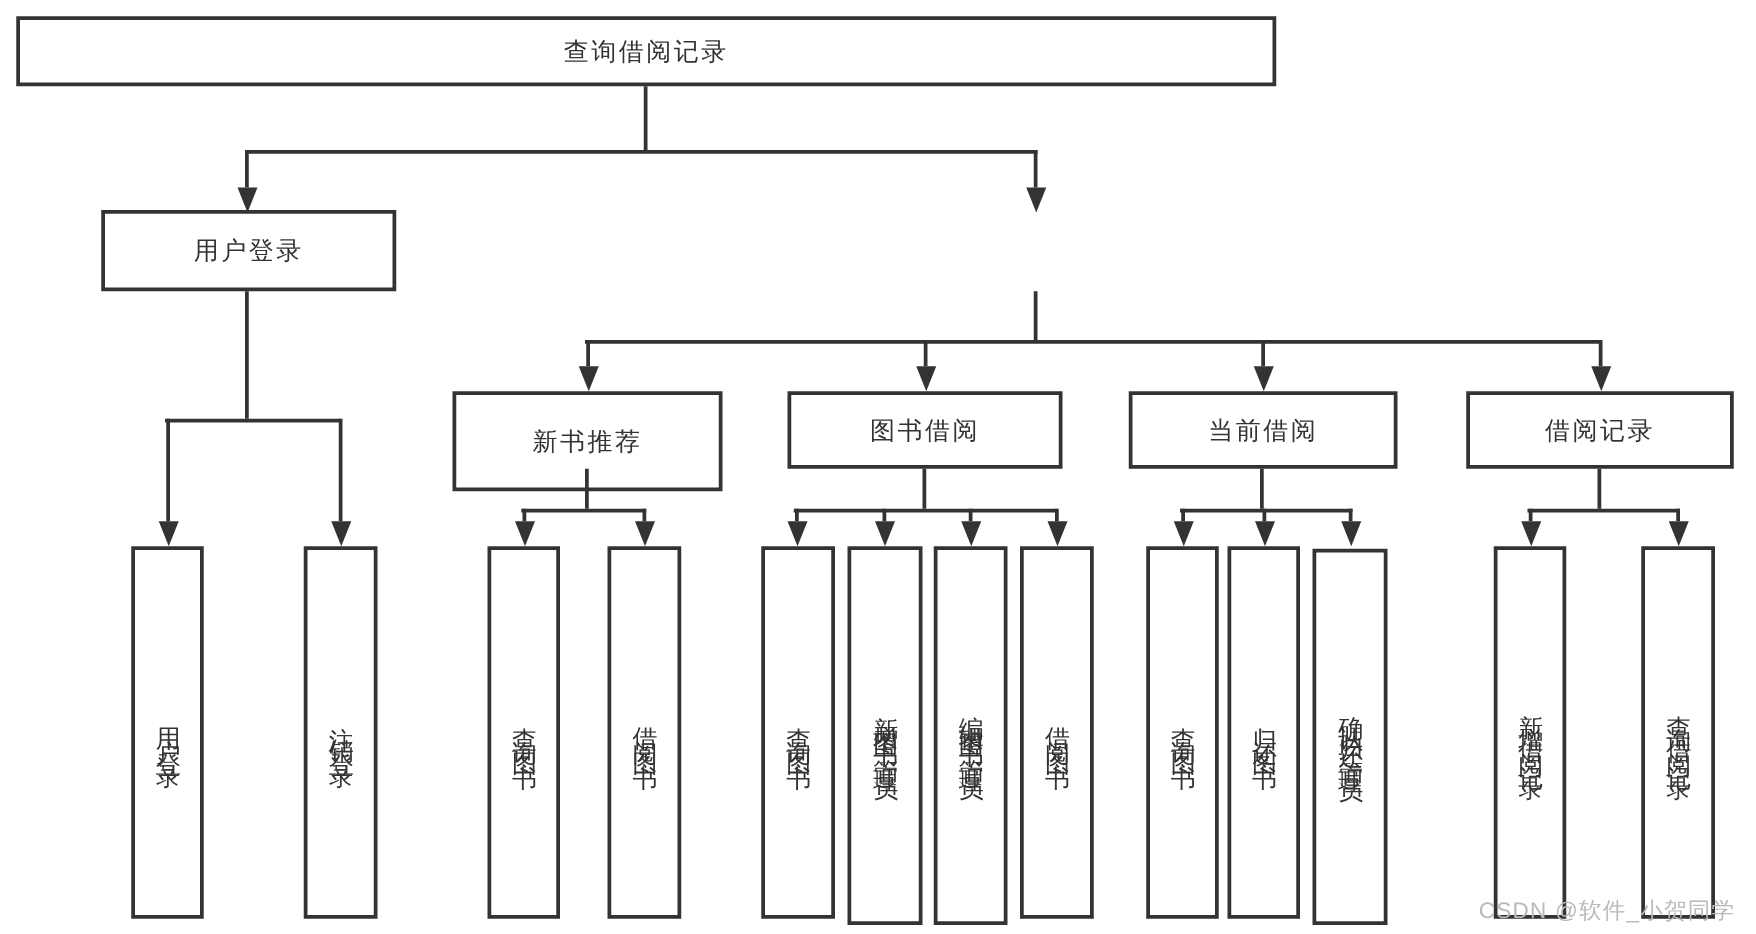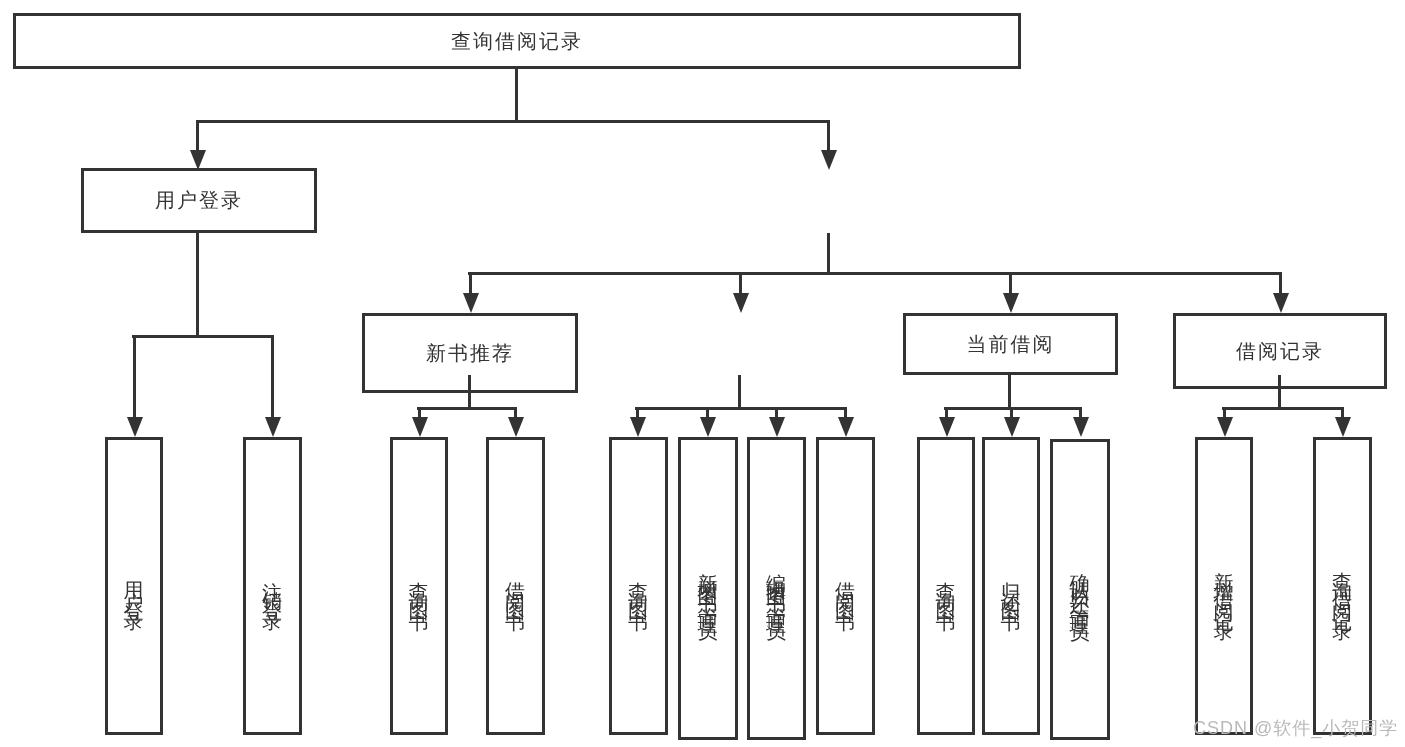--- a/index.html
+++ b/index.html
@@ -30,21 +30,21 @@
   .hline{height:3px;}
   .arrow-down{position:absolute;width:3px;background:var(--line);}
   .arrow-down::after{
     content:"";position:absolute;left:50%;transform:translateX(-50%);
     bottom:-20px;width:0;height:0;
     border-left:8px solid transparent;border-right:8px solid transparent;
     border-top:20px solid var(--line);
   }
   .watermark{
     position:absolute;left:1183px;top:716px;
-    font-size:18px;color:var(--watermark);letter-spacing:1px;white-space:nowrap;margin-left:10px;
+    font-size:18px;color:var(--watermark);letter-spacing:1px;white-space:nowrap;
   }
 </style>
 </head>
 <body>
 
 <div class="canvas">
 
   <div class="box" style="left:13px;top:13px;width:1008px;height:56px;">
     <span class="h-label">查询借阅记录</span>
   </div>
@@ -66,24 +66,27 @@
   <div class="vline" style="left:827px;top:233px;height:39px;"></div>
   <div class="hline" style="left:468px;top:272px;width:813px;"></div>
   <div class="arrow-down" style="left:469px;top:272px;height:21px;"></div>
   <div class="arrow-down" style="left:739px;top:272px;height:21px;"></div>
   <div class="arrow-down" style="left:1009px;top:272px;height:21px;"></div>
   <div class="arrow-down" style="left:1279px;top:272px;height:21px;"></div>
 
   <div class="box" style="left:362px;top:313px;width:216px;height:80px;">
     <span class="h-label">新书推荐</span>
   </div>
+  <div class="box" style="left:630px;top:313px;width:220px;height:62px;">
+    <span class="h-label">图书借阅</span>
+  </div>
   <div class="box" style="left:903px;top:313px;width:215px;height:62px;">
     <span class="h-label">当前借阅</span>
   </div>
-  <div class="box" style="left:1173px;top:313px;width:214px;height:76px;">
+  <div class="box" style="left:1173px;top:313px;width:214px;height:62px;">
     <span class="h-label">借阅记录</span>
   </div>
 
   <div class="vline" style="left:468px;top:375px;height:32px;"></div>
   <div class="hline" style="left:417px;top:407px;width:100px;"></div>
   <div class="arrow-down" style="left:418px;top:407px;height:10px;"></div>
   <div class="arrow-down" style="left:514px;top:407px;height:10px;"></div>
 
   <div class="vline" style="left:738px;top:375px;height:32px;"></div>
   <div class="hline" style="left:635px;top:407px;width:211px;"></div>

